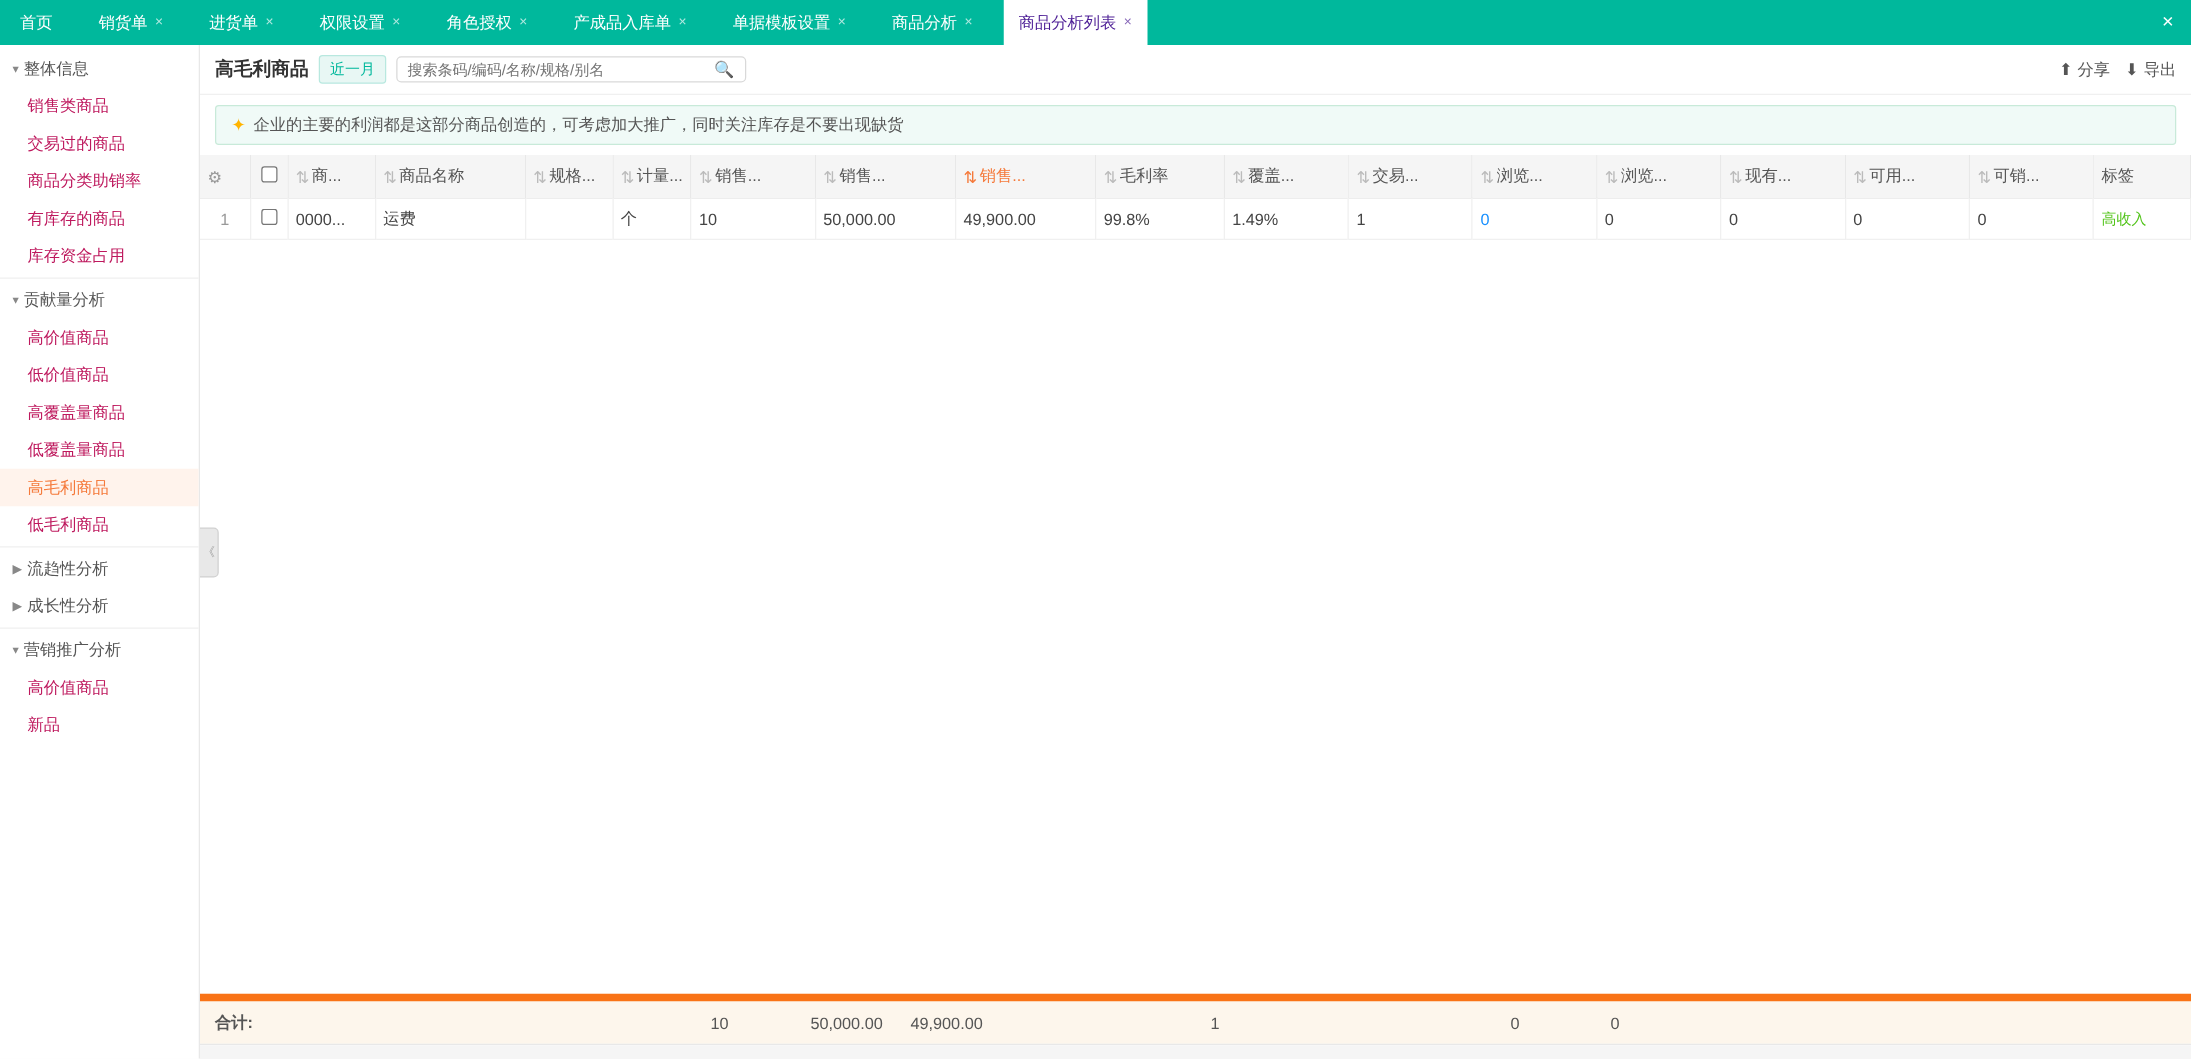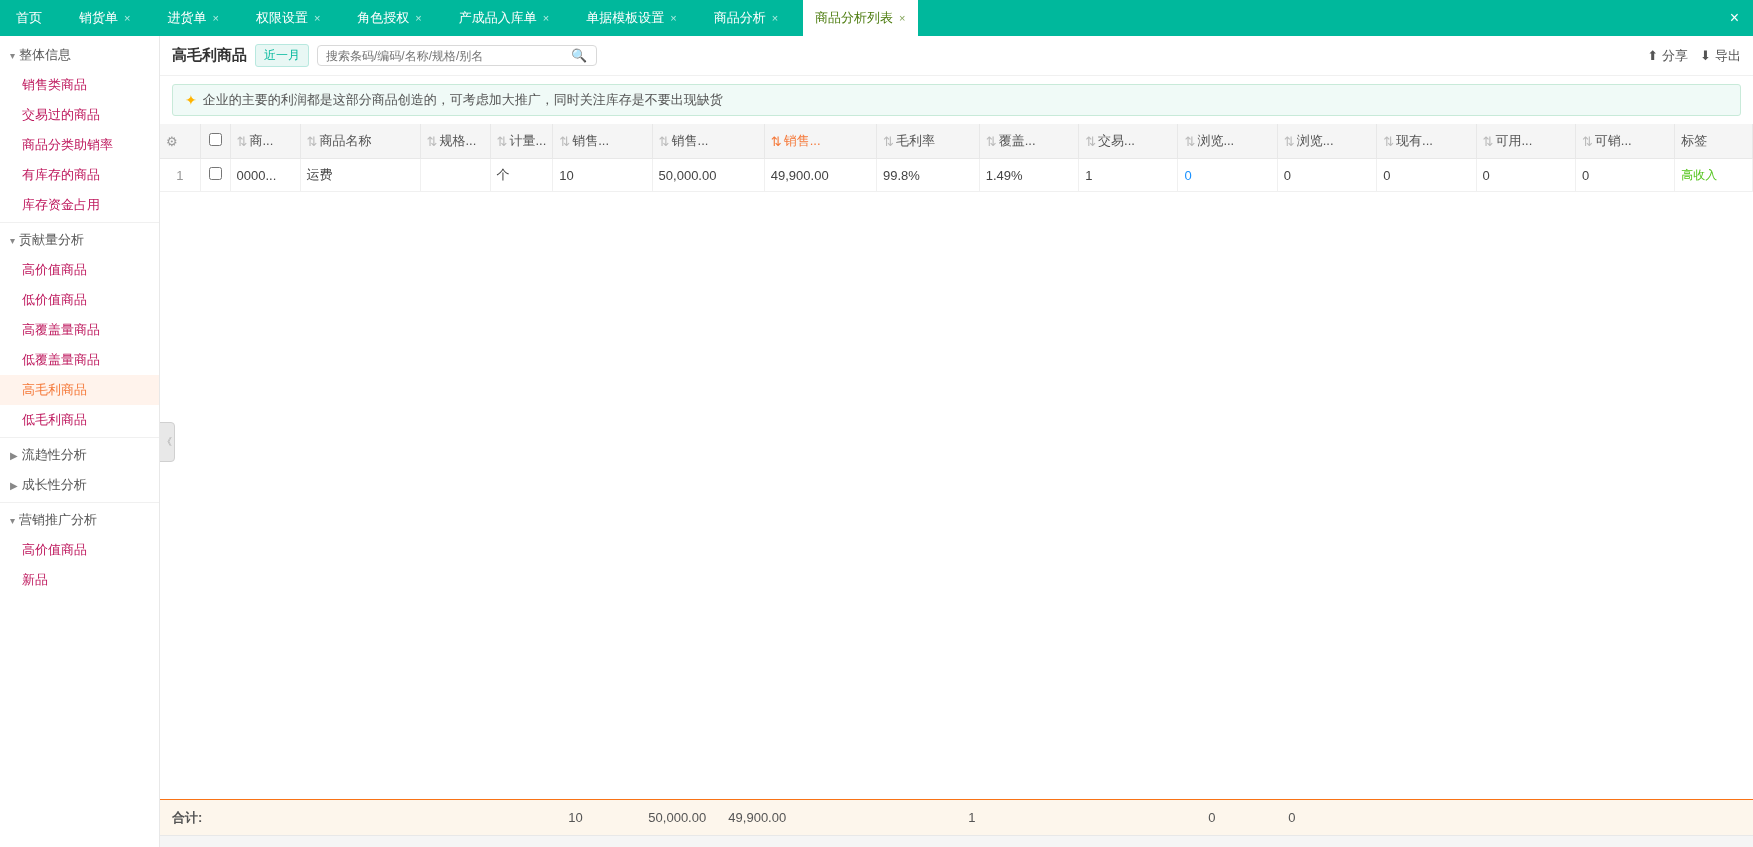--- a/index.html
+++ b/index.html
@@ -18,21 +18,21 @@
       display: flex;
       align-items: center;
       padding: 0 12px;
       height: 36px;
       color: #fff;
       cursor: pointer;
       white-space: nowrap;
       font-size: 13px;
       gap: 4px;
     }
-    .nav-tab.active { background: #fff; color: #4d7c0f; }
+    .nav-tab.active { background: #fff; color: #4c1d95; }
     .nav-tab .close-btn { font-size: 11px; opacity: 0.7; margin-left: 2px; }
     .nav-close-all {
       margin-left: auto;
       color: #fff;
       padding: 0 10px;
       cursor: pointer;
       font-size: 16px;
     }
 
     
@@ -221,21 +221,21 @@
     .col-code { width: 70px; }
     .col-name { width: 120px; }
     .col-spec { width: 70px; }
     .col-unit { width: 60px; }
     .badge-high { color: #52c41a; font-size: 12px; }
     .link-text { color: #1890ff; text-decoration: none; cursor: pointer; }
 
     
     .footer-bar {
       background: #fdf6ec;
-      border-top: 1px solid #f97316;
+      border-top: 6px solid #f97316;
       padding: 8px 12px;
       display: flex;
       align-items: center;
       gap: 0;
       font-size: 12px;
       color: #555;
       min-height: 36px;
     }
     .footer-label { padding-right: 40px; font-weight: bold; }
     .footer-cell {

